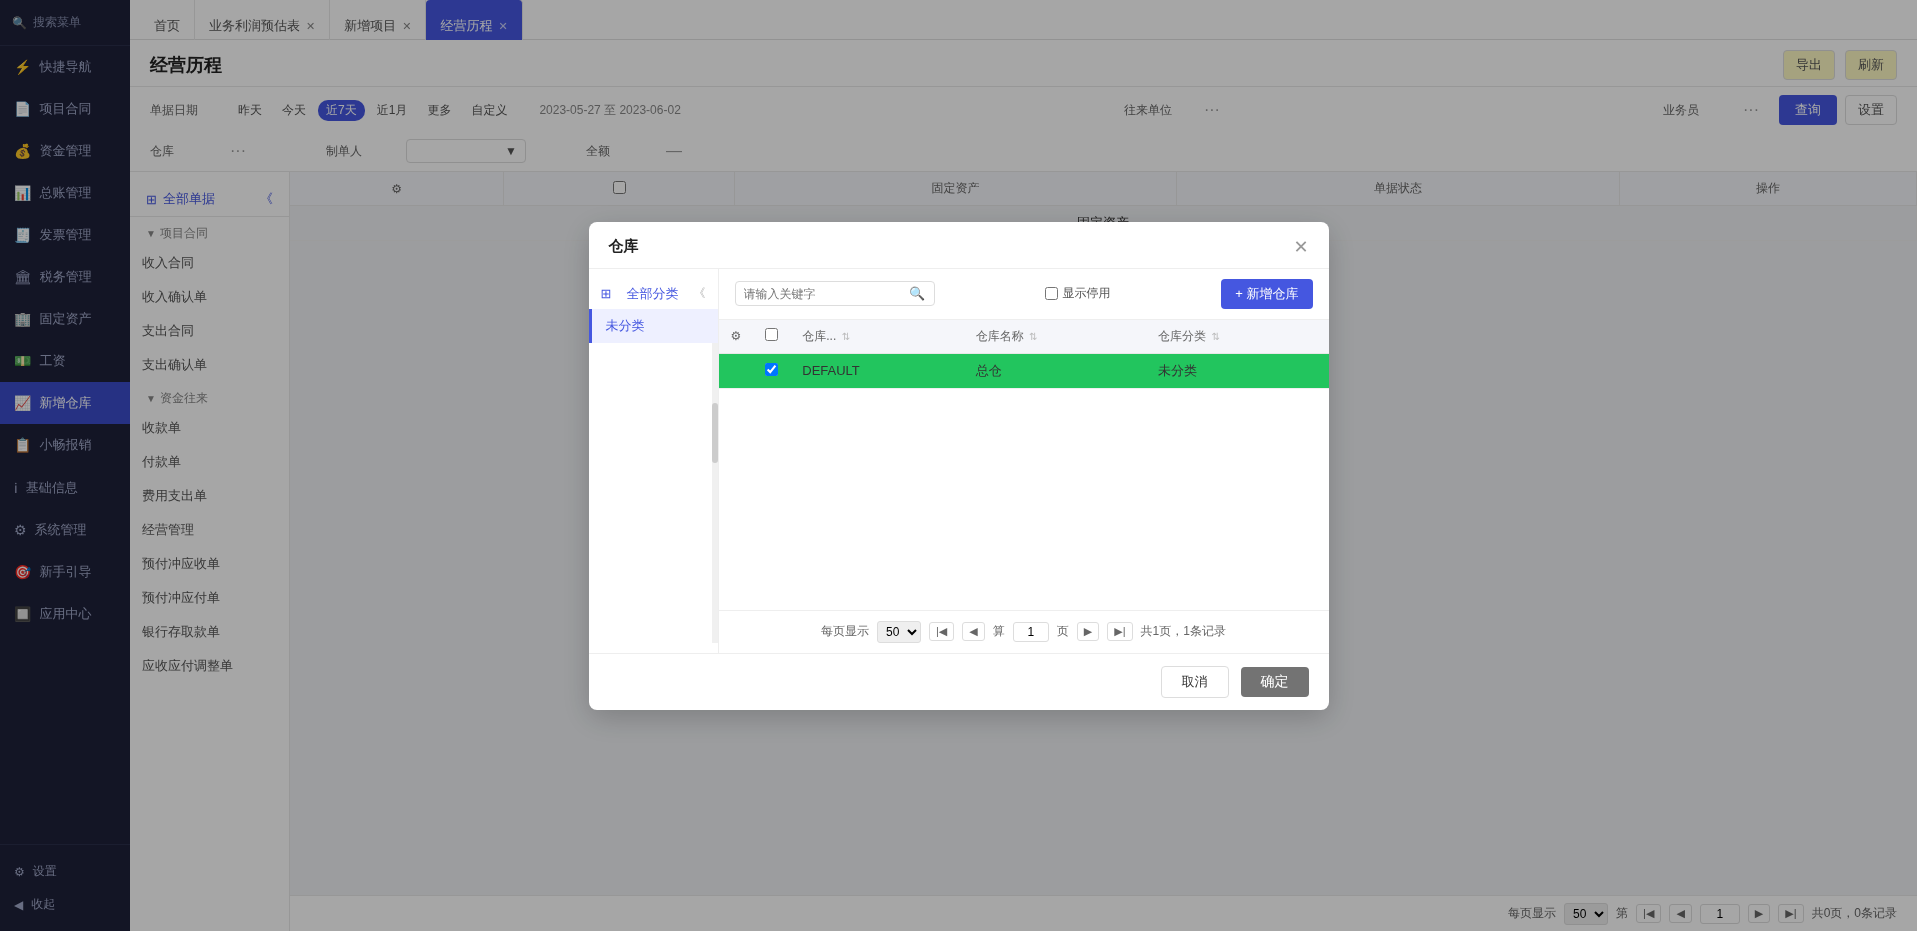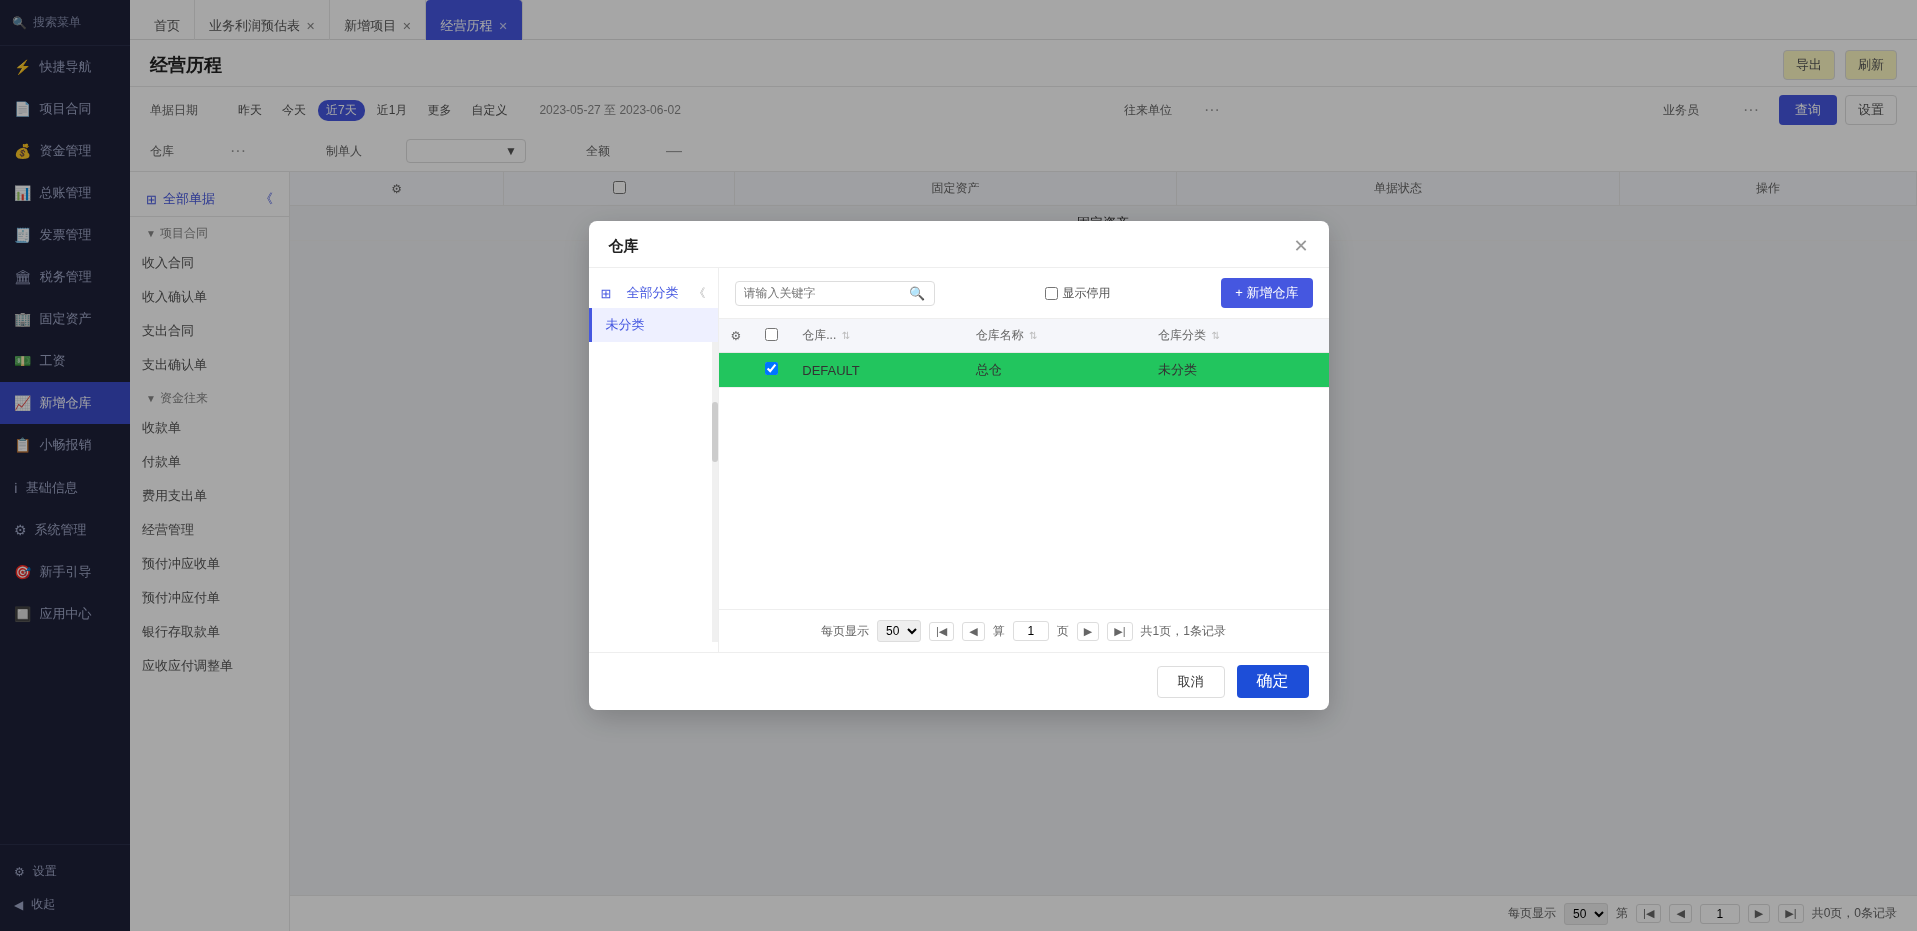--- a/index.html
+++ b/index.html
@@ -94,21 +94,21 @@
     
     .modal-pagination { display: flex; align-items: center; justify-content: center; gap: 8px; padding: 10px 16px; border-top: 1px solid #eee; font-size: 12px; color: #666; }
     .pg-select { border: 1px solid #ddd; border-radius: 3px; padding: 2px 4px; font-size: 12px; }
     .pg-btn { background: #fff; border: 1px solid #ddd; border-radius: 3px; padding: 2px 6px; cursor: pointer; font-size: 11px; color: #666; }
     .pg-btn:disabled { color: #ccc; cursor: default; }
     .pg-input { width: 36px; border: 1px solid #ddd; border-radius: 3px; text-align: center; padding: 2px; font-size: 12px; }
 
     
     .modal-actions { display: flex; align-items: center; justify-content: flex-end; gap: 12px; padding: 12px 20px; border-top: 1px solid #eee; }
     .btn-cancel { background: #fff; border: 1px solid #ddd; padding: 6px 20px; border-radius: 4px; cursor: pointer; font-size: 13px; color: #333; }
-    .btn-confirm { background: #1d4ed8; color: #fff; border: none; padding: 6px 20px; border-radius: 4px; cursor: pointer; font-size: 16px; }
+    .btn-confirm { background: #737373; color: #fff; border: none; padding: 6px 20px; border-radius: 4px; cursor: pointer; font-size: 14px; }
 
     
     ::-webkit-scrollbar { width: 6px; height: 6px; }
     ::-webkit-scrollbar-track { background: #f0f0f0; }
     ::-webkit-scrollbar-thumb { background: #ccc; border-radius: 3px; }
 
     
     .scroll-track { position: absolute; right: 0; top: 0; bottom: 0; width: 6px; background: #f0f0f0; }
     .scroll-thumb { position: absolute; top: 20%; width: 6px; height: 60px; background: #ccc; border-radius: 3px; }
     .main-content { display: flex; flex: 1; overflow: hidden; }

